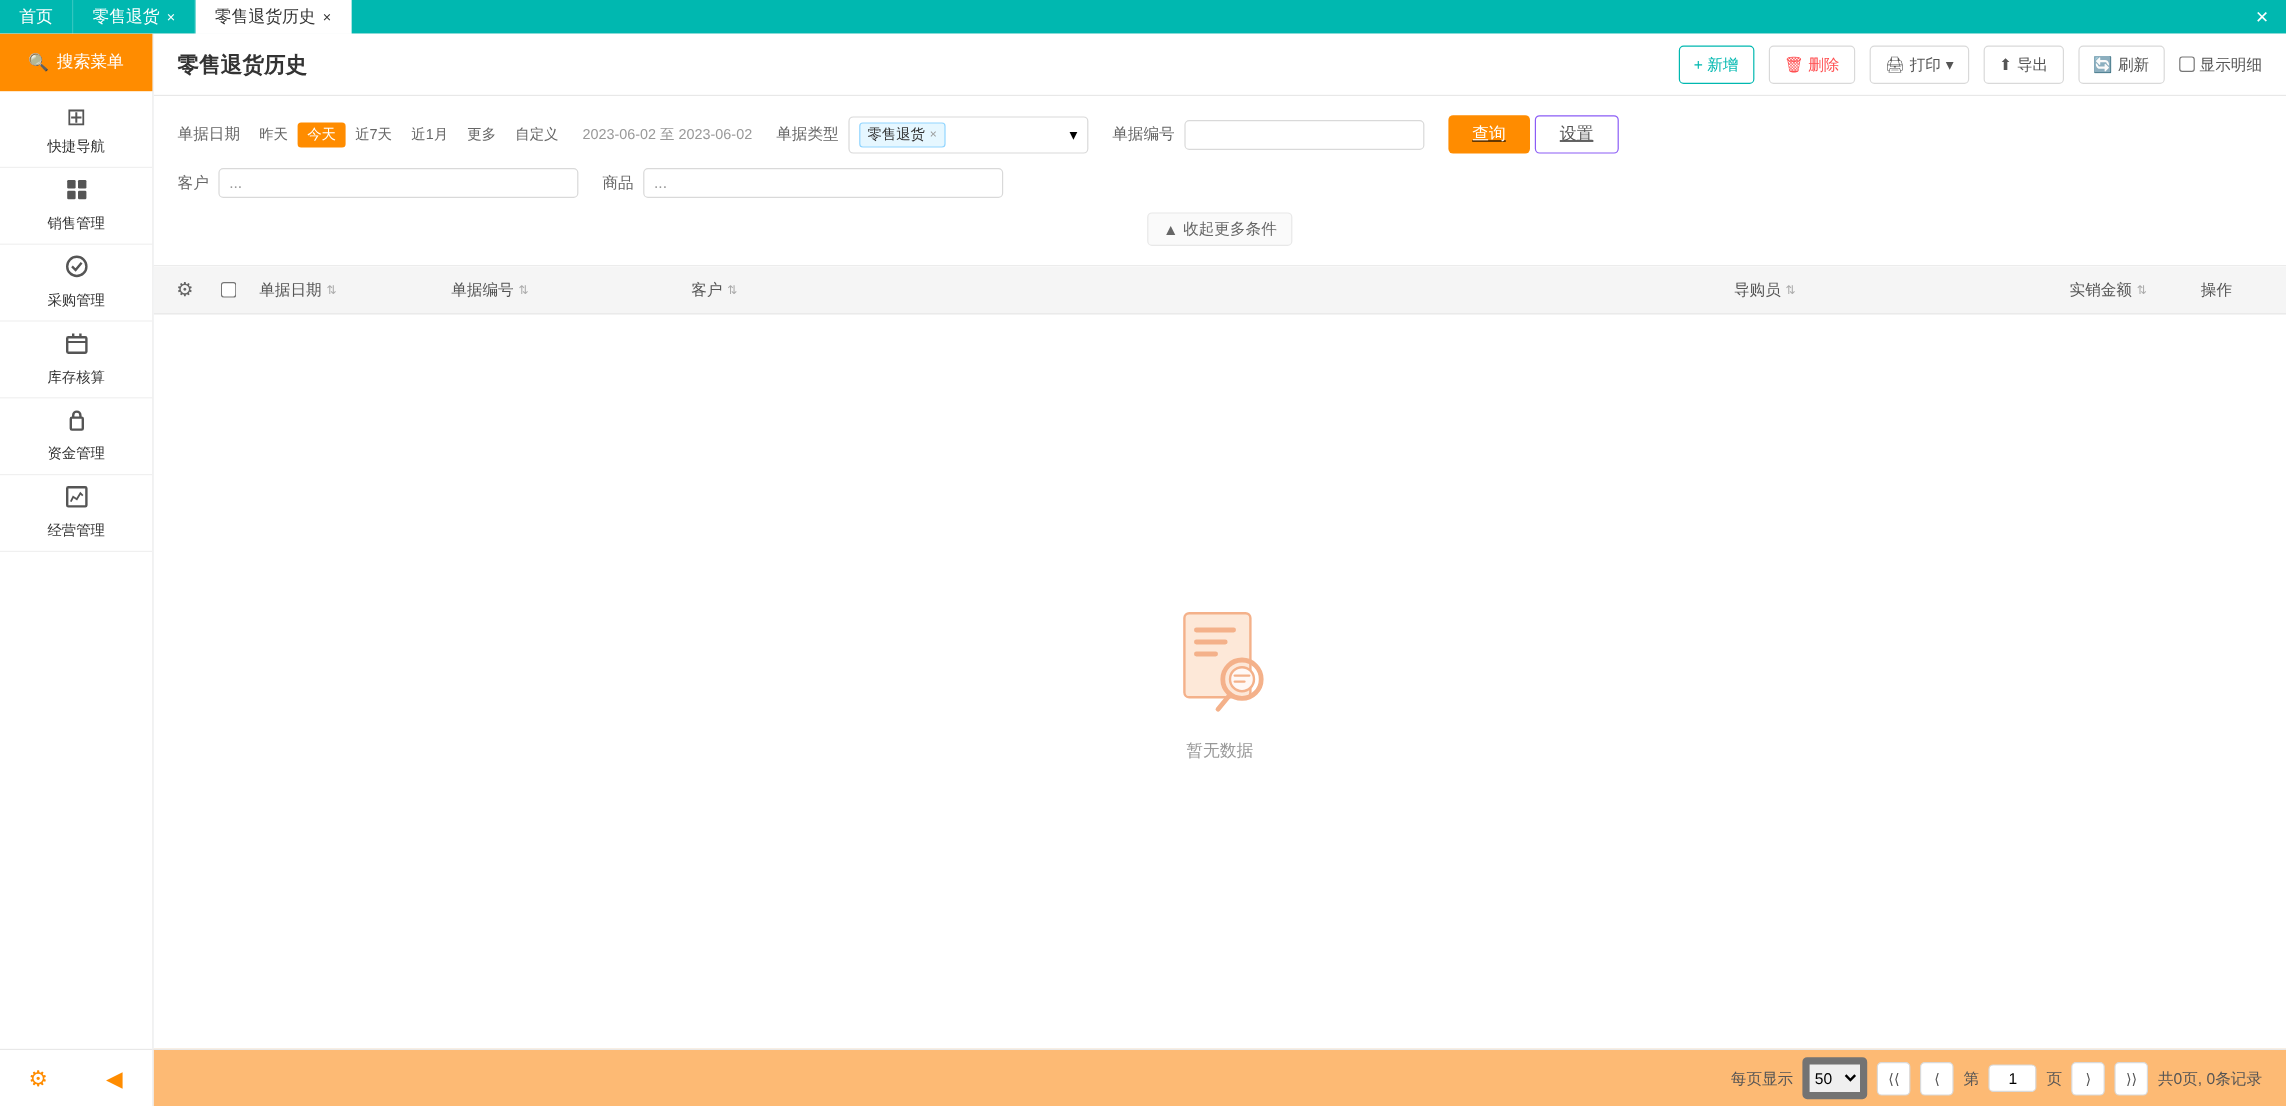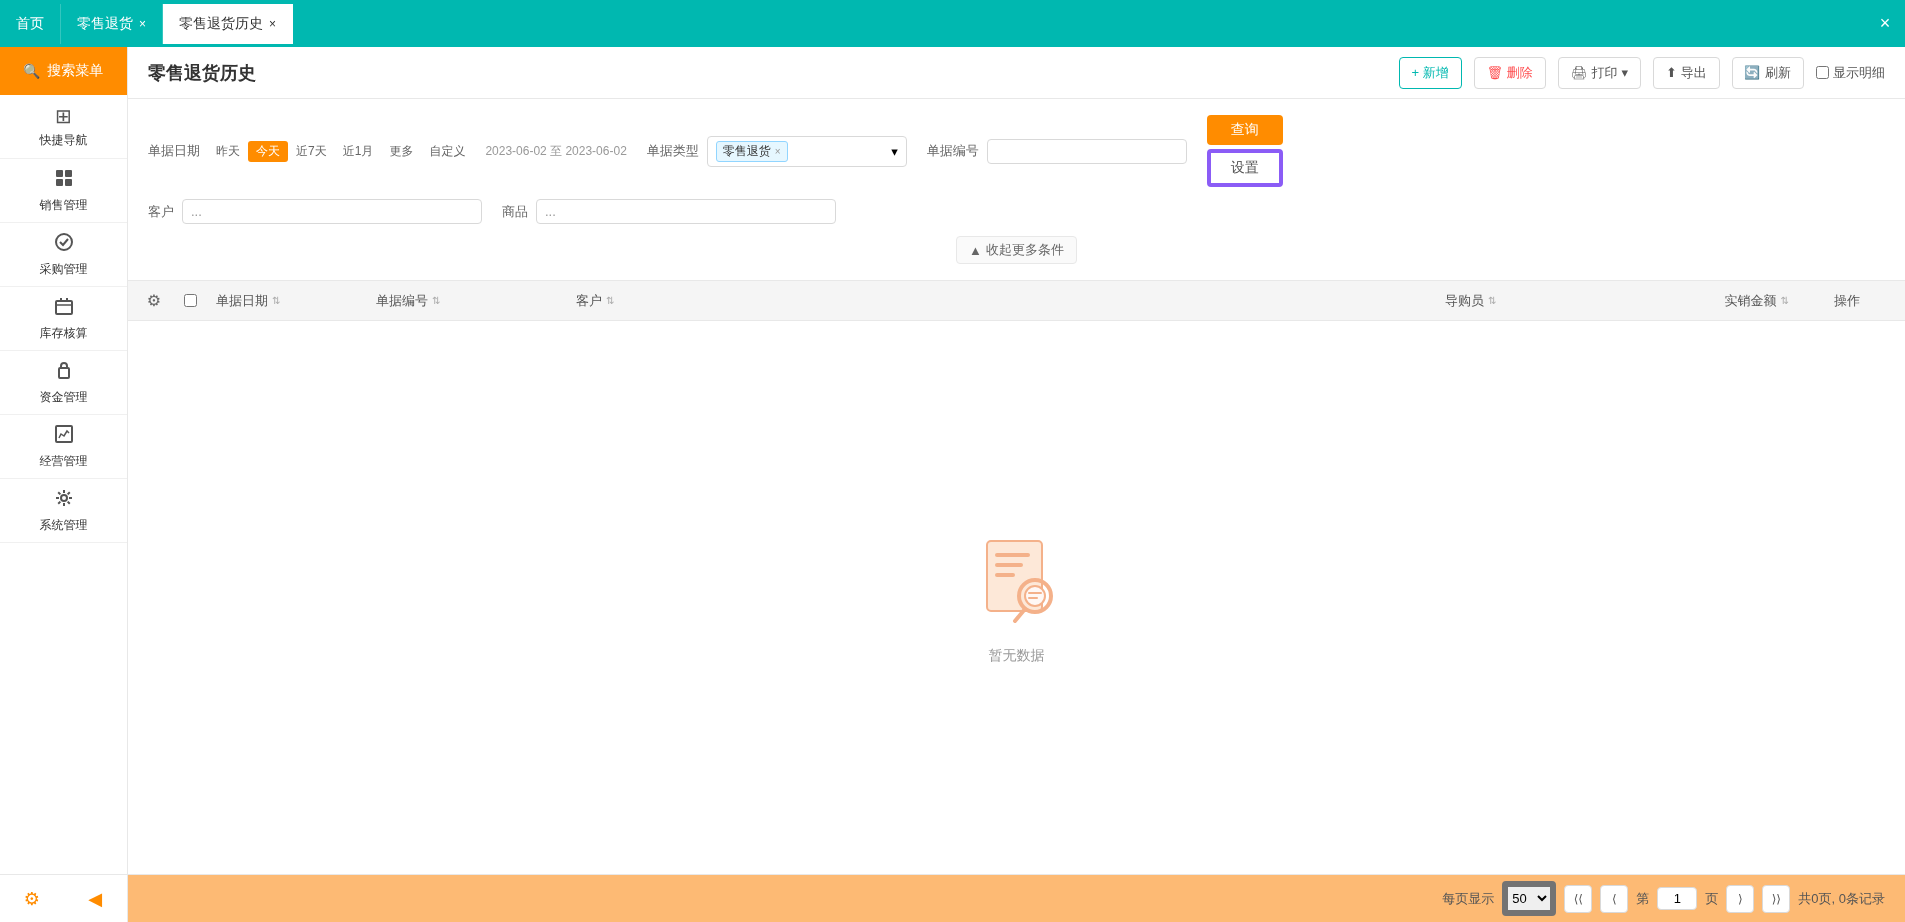--- a/index.html
+++ b/index.html
@@ -1,20 +1,20 @@
 <!DOCTYPE html>
 <html><head>
   <meta charset="utf-8">
   <style>
     * { box-sizing: border-box; margin: 0; padding: 0; font-family: 'Microsoft YaHei', SimHei, Arial, sans-serif; }
     body { width: 1905px; height: 922px; overflow: hidden; background: #f5f5f5; display: flex; flex-direction: column; }
 
     
     .top-bar {
-      height: 47px;
+      height: 28px;
       background: #00b8b0;
       display: flex;
       align-items: center;
       flex-shrink: 0;
     }
     .tab-item {
       height: 40px;
       display: flex;
       align-items: center;
       padding: 0 16px;
@@ -380,29 +380,30 @@
       color: #fff;
       border: none;
       border-radius: 4px;
       cursor: pointer;
       font-size: 14px;
     }
     .settings-btn {
       padding: 6px 20px;
       background: #fff;
       color: #555;
-      border: 4px solid #8b5cf6;
+      border: 1px solid #8b5cf6;
       border-radius: 4px;
       cursor: pointer;
       font-size: 14px;
     }
     .action-buttons {
       display: flex;
-      flex-direction: column;
+      flex-direction: row;
       gap: 4px;
+      text-decoration: underline;
     }
   </style>
 </head>
 <body>
 
 <div class="top-bar">
   <div class="tab-item">
     <span>首页</span>
   </div>
   <div class="tab-item">
@@ -470,29 +471,20 @@
         <span>资金管理</span>
       </div>
       <div class="sidebar-item">
         <span class="icon">
           <svg width="20" height="20" viewBox="0 0 20 20" fill="none">
             <rect x="2" y="2" width="16" height="16" rx="1" stroke="#555" stroke-width="2" fill="none"></rect>
             <path d="M5 14 L7 10 L10 12 L13 7 L15 9" stroke="#555" stroke-width="1.5" fill="none"></path>
           </svg>
         </span>
         <span>经营管理</span>
-      </div>
-      <div class="sidebar-item">
-        <span class="icon">
-          <svg width="20" height="20" viewBox="0 0 20 20" fill="none">
-            <circle cx="10" cy="10" r="3" stroke="#555" stroke-width="2" fill="none"></circle>
-            <path d="M10 2 L10 5 M10 15 L10 18 M2 10 L5 10 M15 10 L18 10 M4.22 4.22 L6.34 6.34 M13.66 13.66 L15.78 15.78 M15.78 4.22 L13.66 6.34 M6.34 13.66 L4.22 15.78" stroke="#555" stroke-width="2"></path>
-          </svg>
-        </span>
-        <span>系统管理</span>
       </div>
     </div>
     <div class="sidebar-bottom">
       <div class="sidebar-bottom-btn">⚙</div>
       <div class="sidebar-bottom-btn">◀</div>
     </div>
   </div>
 
   <div class="content">
 

